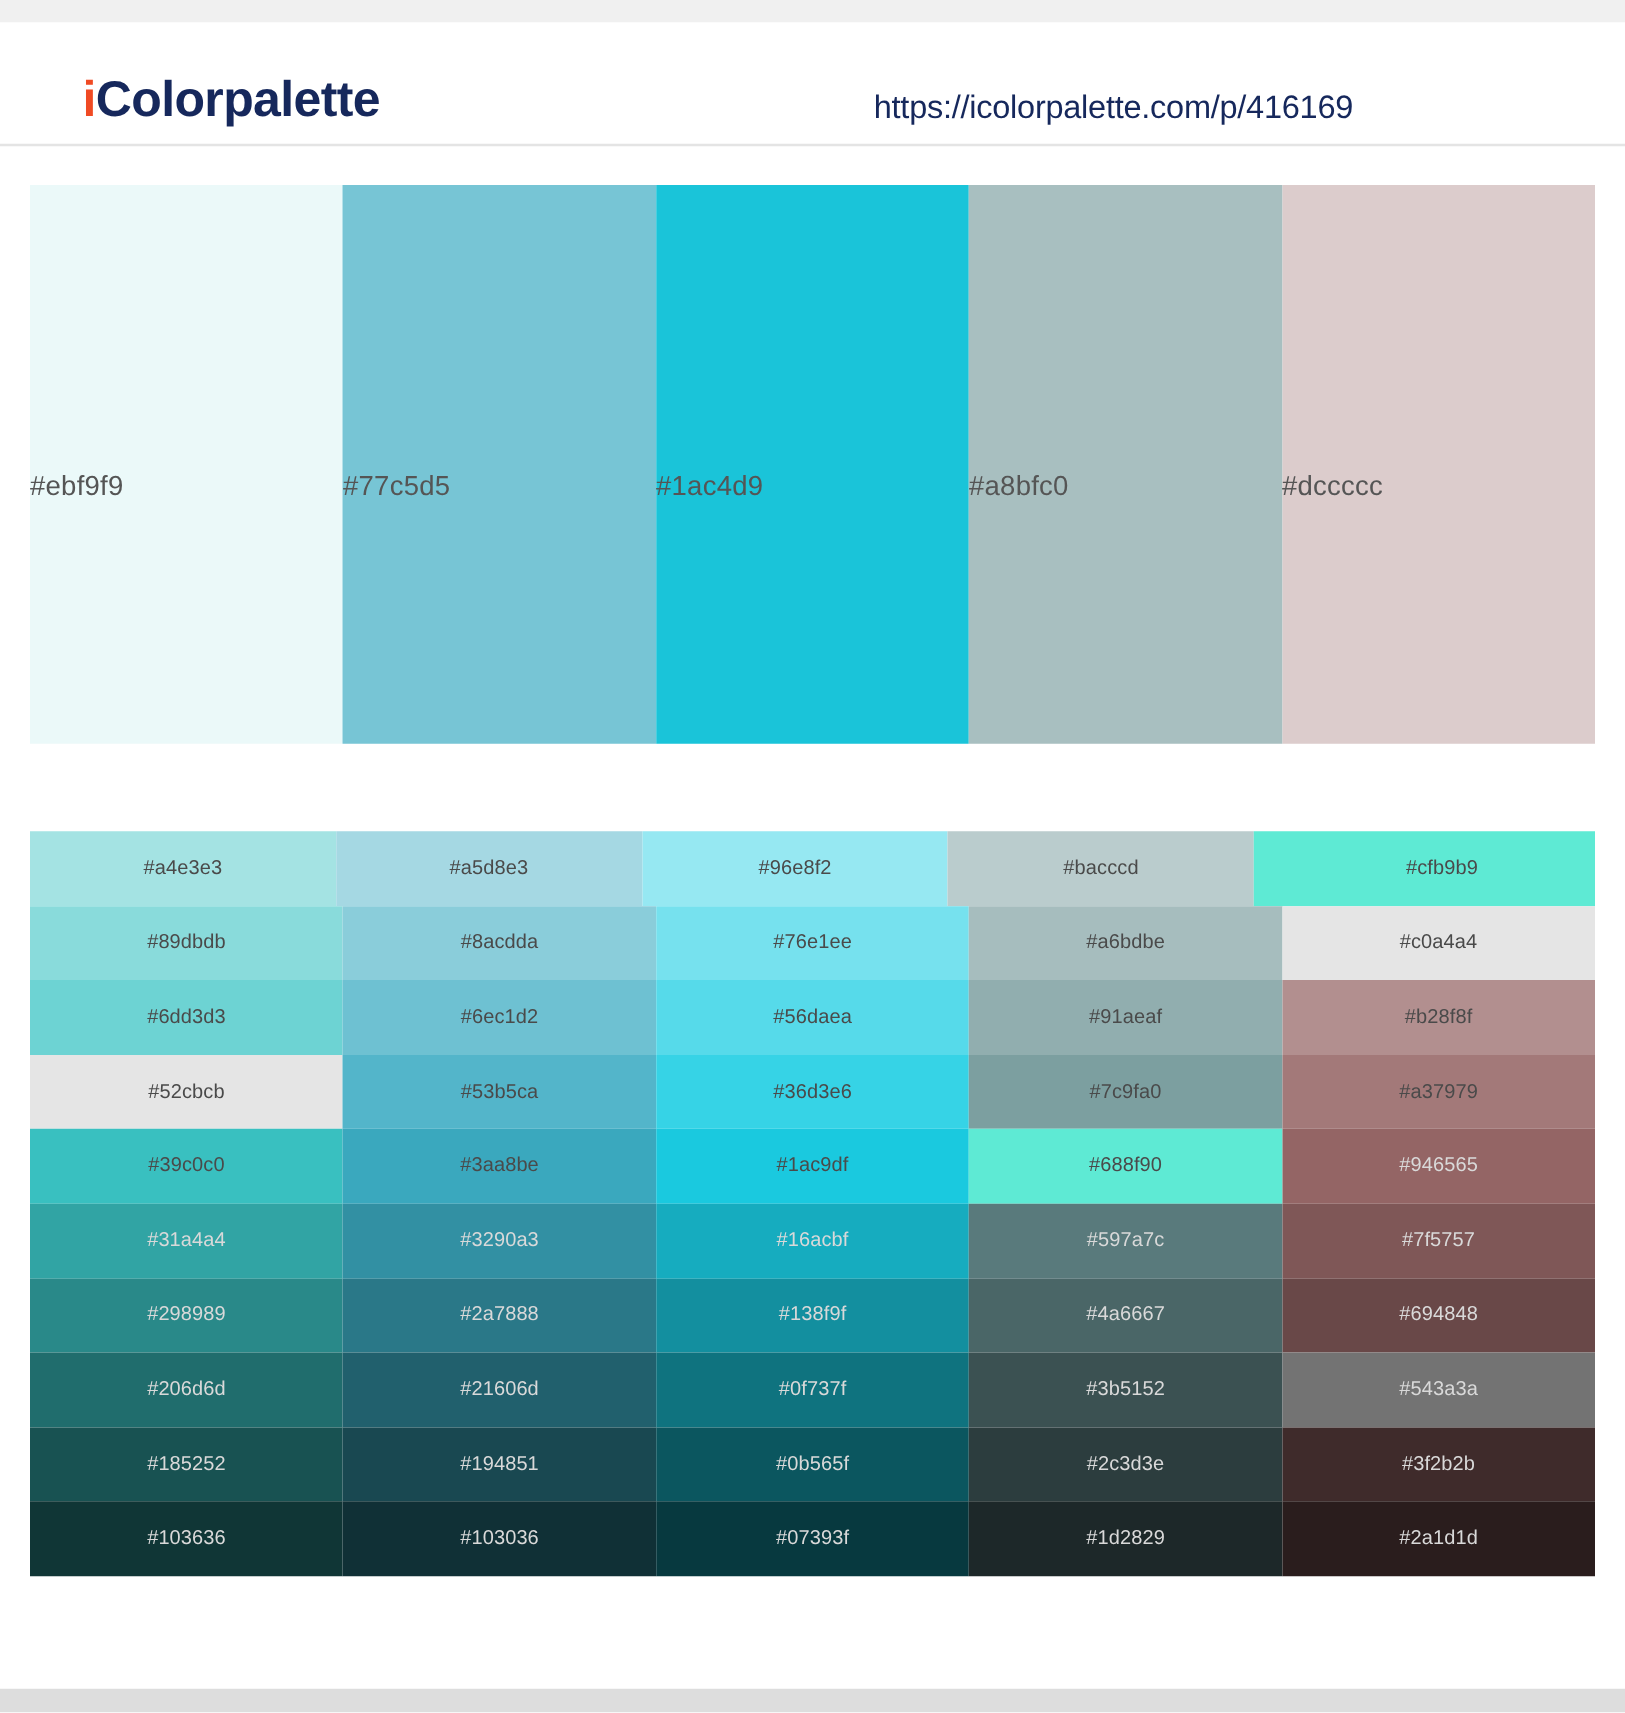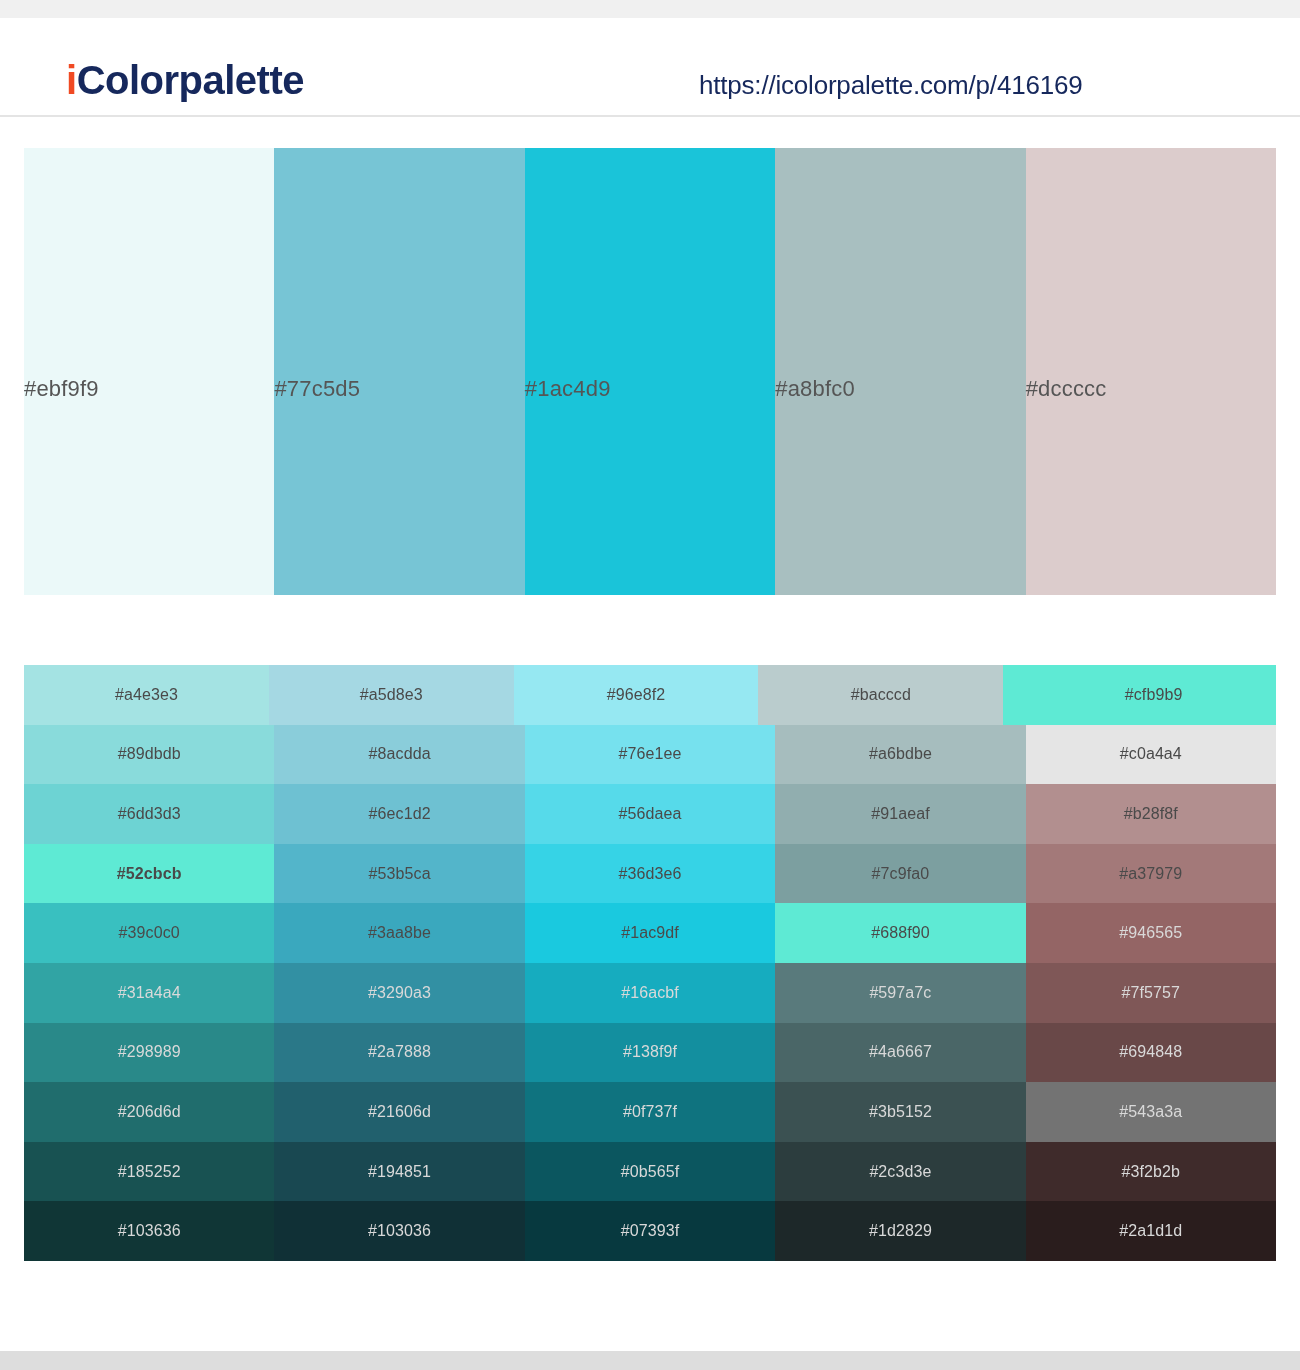--- a/index.html
+++ b/index.html
@@ -162,21 +162,21 @@
         <div class="shade-cell dark-text" style="background: #e5e5e5;">#c0a4a4</div>
       </div>
       <div class="shade-row">
         <div class="shade-cell dark-text" style="background: rgb(109, 211, 211);">#6dd3d3</div>
         <div class="shade-cell dark-text" style="background: rgb(110, 193, 210);">#6ec1d2</div>
         <div class="shade-cell dark-text" style="background: rgb(86, 218, 234);">#56daea</div>
         <div class="shade-cell dark-text" style="background: rgb(145, 174, 175);">#91aeaf</div>
         <div class="shade-cell dark-text" style="background: rgb(178, 143, 143);">#b28f8f</div>
       </div>
       <div class="shade-row">
-        <div class="shade-cell dark-text" style="background: #5eead4; font-weight: bold;">#52cbcb</div>
+        <div class="shade-cell dark-text" style="background: #e5e5e5;">#52cbcb</div>
         <div class="shade-cell dark-text" style="background: rgb(83, 181, 202);">#53b5ca</div>
         <div class="shade-cell dark-text" style="background: rgb(54, 211, 230);">#36d3e6</div>
         <div class="shade-cell dark-text" style="background: rgb(124, 159, 160);">#7c9fa0</div>
         <div class="shade-cell dark-text" style="background: rgb(163, 121, 121);">#a37979</div>
       </div>
       <div class="shade-row">
         <div class="shade-cell dark-text" style="background: rgb(57, 192, 192);">#39c0c0</div>
         <div class="shade-cell dark-text" style="background: rgb(58, 168, 190);">#3aa8be</div>
         <div class="shade-cell dark-text" style="background: rgb(26, 201, 223);">#1ac9df</div>
         <div class="shade-cell dark-text" style="background: #5eead4;">#688f90</div>

